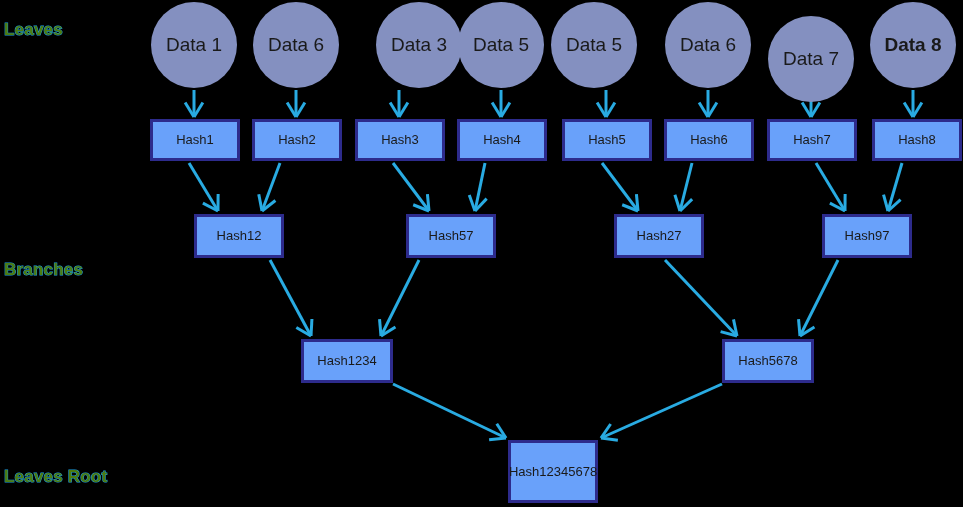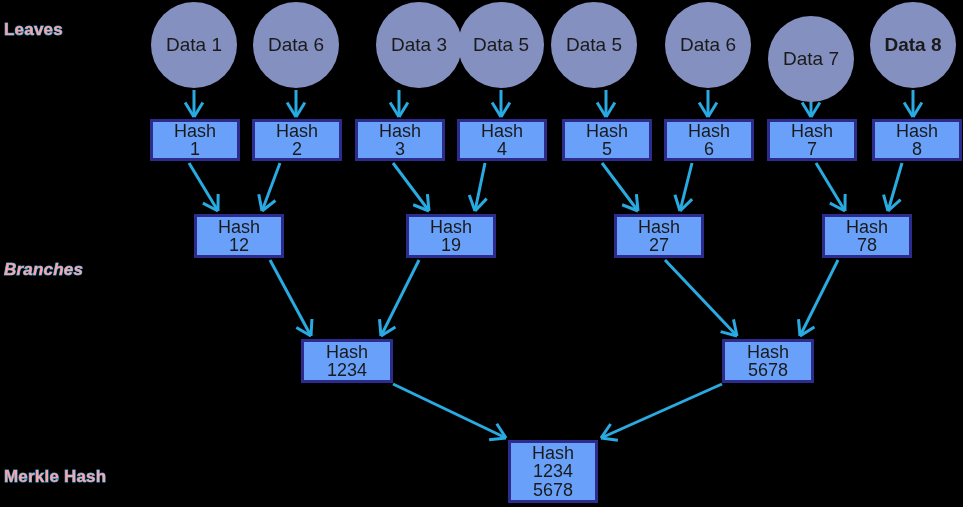--- a/index.html
+++ b/index.html
@@ -24,21 +24,21 @@
     pointer-events: none;
   }
 
   
   .section-label {
     position: absolute;
     font-family: "Liberation Sans", sans-serif;
     font-weight: bold;
     font-size: 17px;
     letter-spacing: 0.2px;
-    color: #fca5a5;
+    color: #4d7c0f;
     -webkit-text-stroke: 1px #1d9fe0;
     paint-order: stroke fill;
     white-space: nowrap;
   }
 
   
   .leaf-circle {
     position: absolute;
     width: 86px;
     height: 86px;
@@ -53,25 +53,24 @@
     white-space: nowrap;
   }
 
   
   .hash-box {
     position: absolute;
     background: #69a1fa;
     border: 3px solid #2d2b8c;
     box-sizing: border-box;
     display: flex;
-    flex-direction: column;
     align-items: center;
     justify-content: center;
     color: #1a1a1a;
-    font-size: 18px;
+    font-size: 13px;
     line-height: 1.02;
     font-family: "Liberation Sans", sans-serif;
     text-align: center;
   }
   .hash-box .ln { display: block; }
 </style>
 </head>
 <body>
 
 <div id="stage">
@@ -228,22 +227,22 @@
         <line x1="722" y1="384" x2="601" y2="438" stroke="#29abe2" stroke-width="3" stroke-linecap="butt"></line>
         <g>
           <line x1="601" y1="438" x2="610.6135008149997" y2="423.9792795449021" stroke="#29abe2" stroke-width="3" stroke-linecap="butt"></line>
           <line x1="601" y1="438" x2="617.8560159459527" y2="440.20787826425965" stroke="#29abe2" stroke-width="3" stroke-linecap="butt"></line>
         </g>
       </g>
     </svg>
 
   <div id="labels-layer">
       <div class="section-label" style="left: 4px; top: 20px;">Leaves</div>
-      <div class="section-label" style="left: 4px; top: 260px; font-style: italic;">Branches</div>
-      <div class="section-label" style="left: 4px; top: 467px;">Merkle Hash</div>
+      <div class="section-label" style="left: 4px; top: 260px;">Branches</div>
+      <div class="section-label" style="left: 4px; top: 467px;">Leaves Root</div>
     </div>
   <div id="leaves-layer">
       <div class="leaf-circle" style="left: 151px; top: 2px;">
         <span>Data 1</span>
       </div>
       <div class="leaf-circle" style="left: 253px; top: 2px;">
         <span>Data 6</span>
       </div>
       <div class="leaf-circle" style="left: 376px; top: 2px;">
         <span>Data 3</span>
@@ -296,29 +295,29 @@
       <div class="hash-box" style="left: 872px; top: 119px; width: 90px; height: 42px;">
         <span class="ln">Hash</span>
         <span class="ln">8</span>
       </div>
       <div class="hash-box" style="left: 194px; top: 214px; width: 90px; height: 44px;">
         <span class="ln">Hash</span>
         <span class="ln">12</span>
       </div>
       <div class="hash-box" style="left: 406px; top: 214px; width: 90px; height: 44px;">
         <span class="ln">Hash</span>
-        <span class="ln">19</span>
+        <span class="ln">57</span>
       </div>
       <div class="hash-box" style="left: 614px; top: 214px; width: 90px; height: 44px;">
         <span class="ln">Hash</span>
         <span class="ln">27</span>
       </div>
       <div class="hash-box" style="left: 822px; top: 214px; width: 90px; height: 44px;">
         <span class="ln">Hash</span>
-        <span class="ln">78</span>
+        <span class="ln">97</span>
       </div>
       <div class="hash-box" style="left: 301px; top: 339px; width: 92px; height: 44px;">
         <span class="ln">Hash</span>
         <span class="ln">1234</span>
       </div>
       <div class="hash-box" style="left: 722px; top: 339px; width: 92px; height: 44px;">
         <span class="ln">Hash</span>
         <span class="ln">5678</span>
       </div>
       <div class="hash-box" style="left: 508px; top: 440px; width: 90px; height: 63px;">

